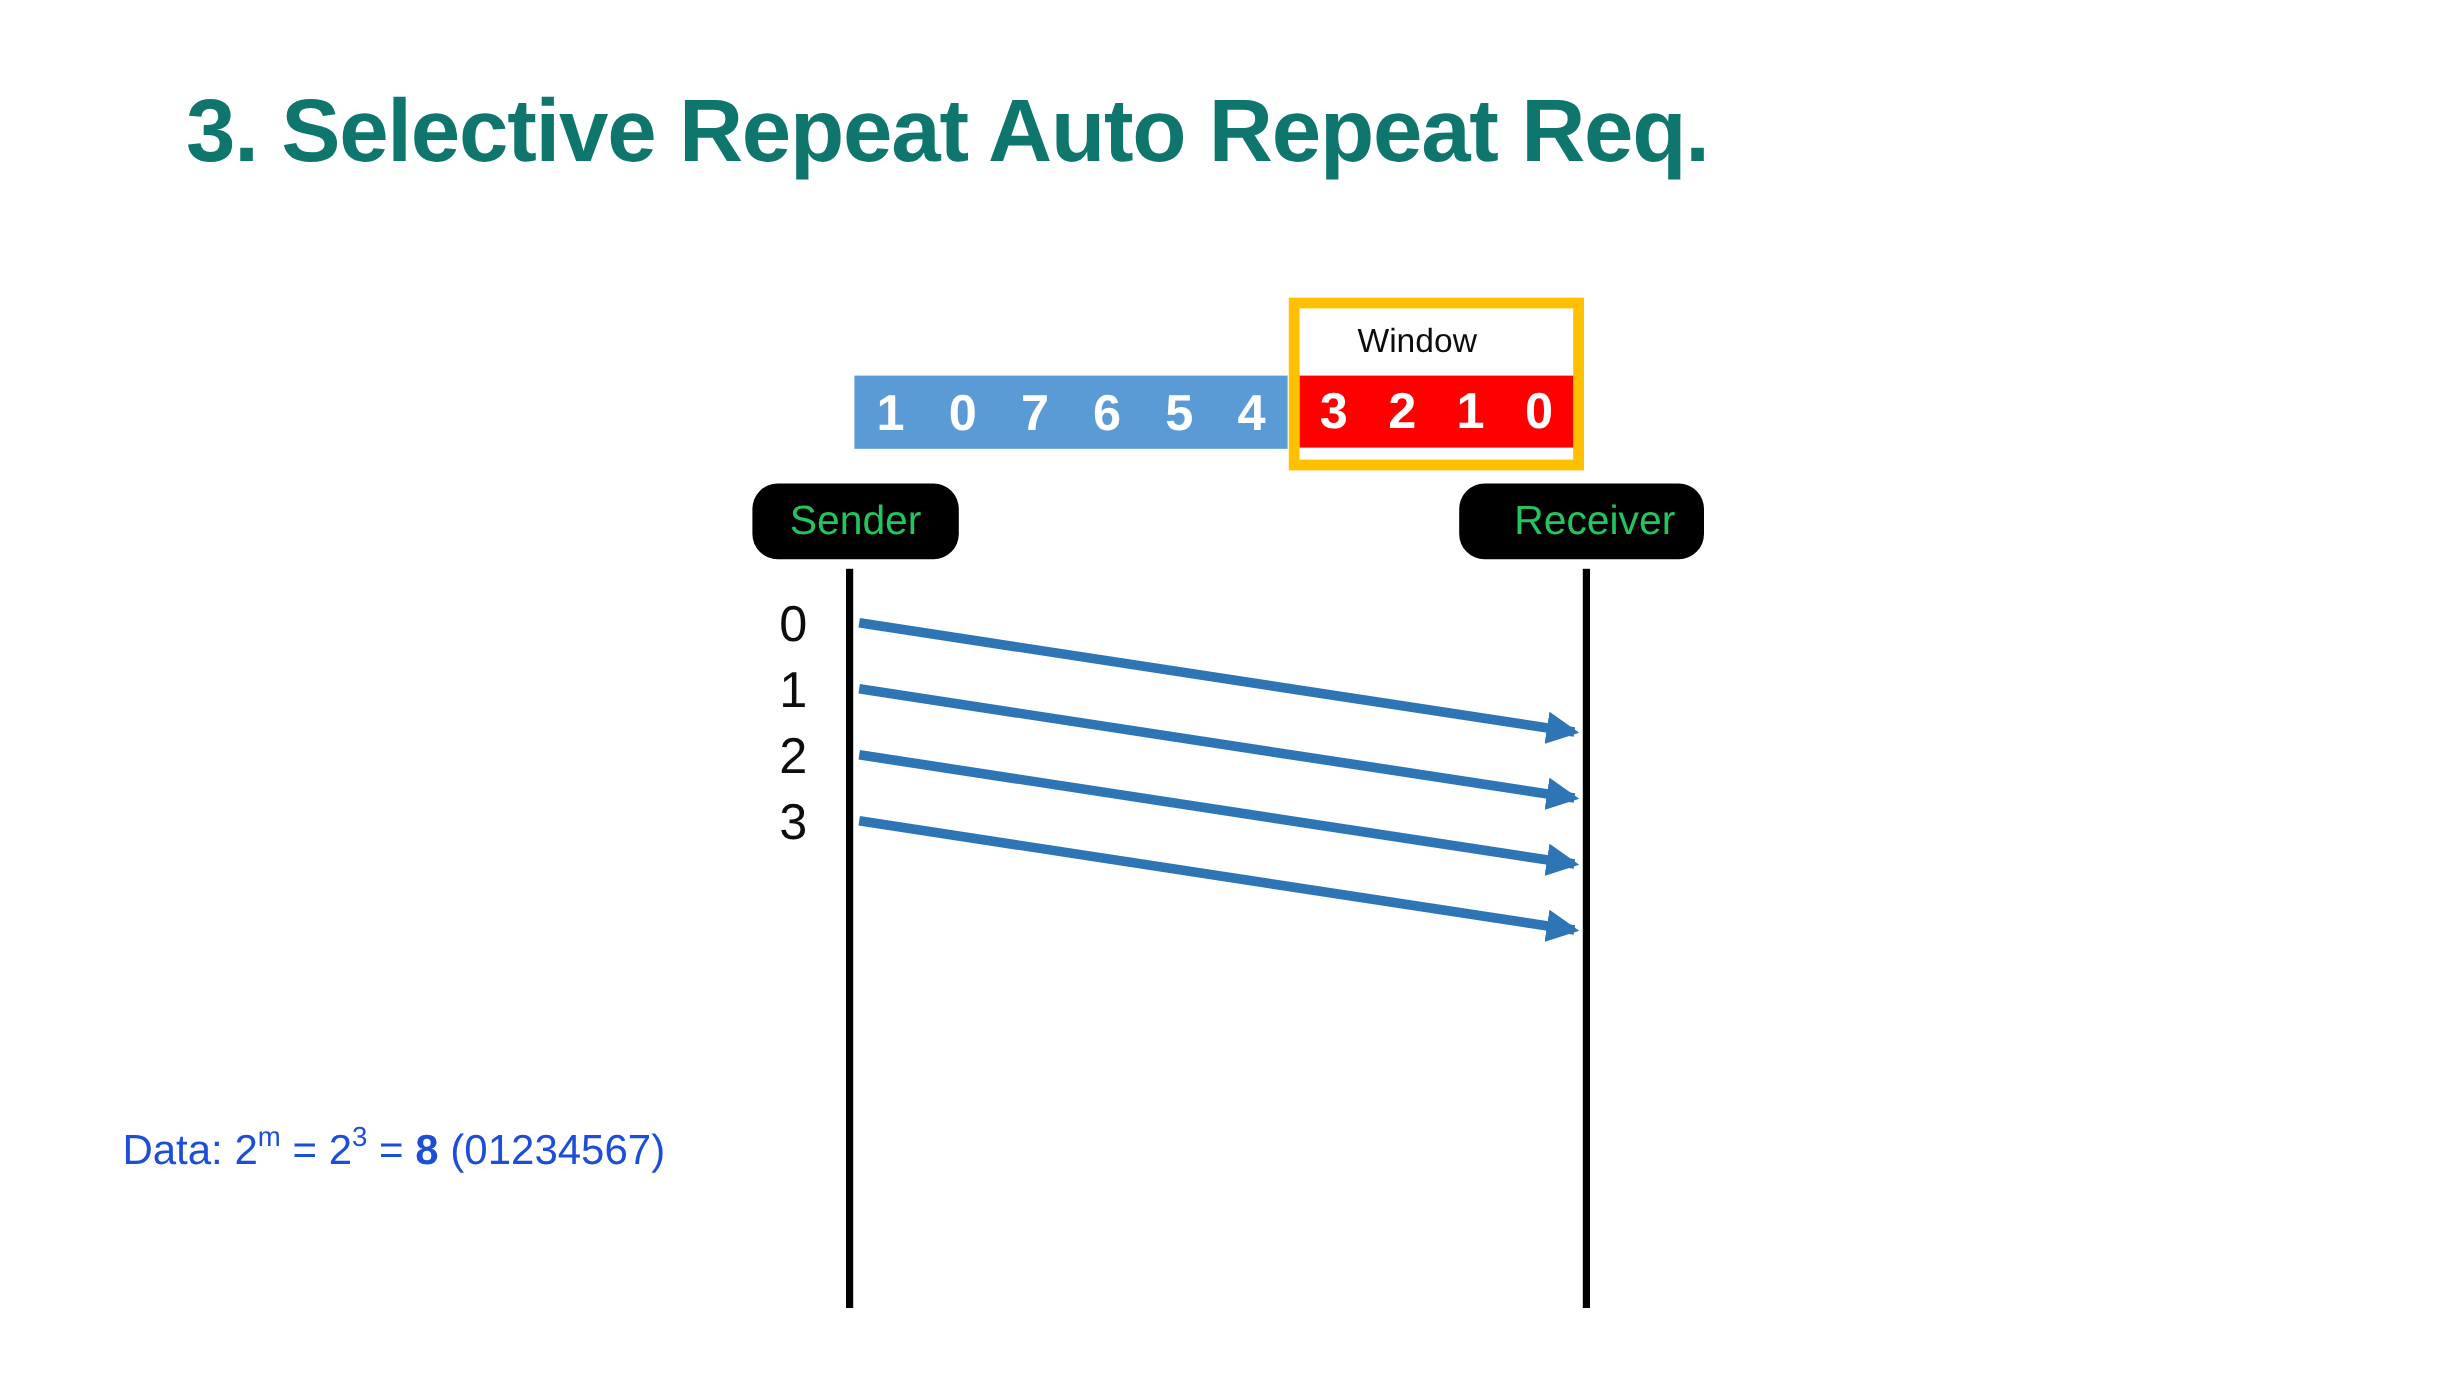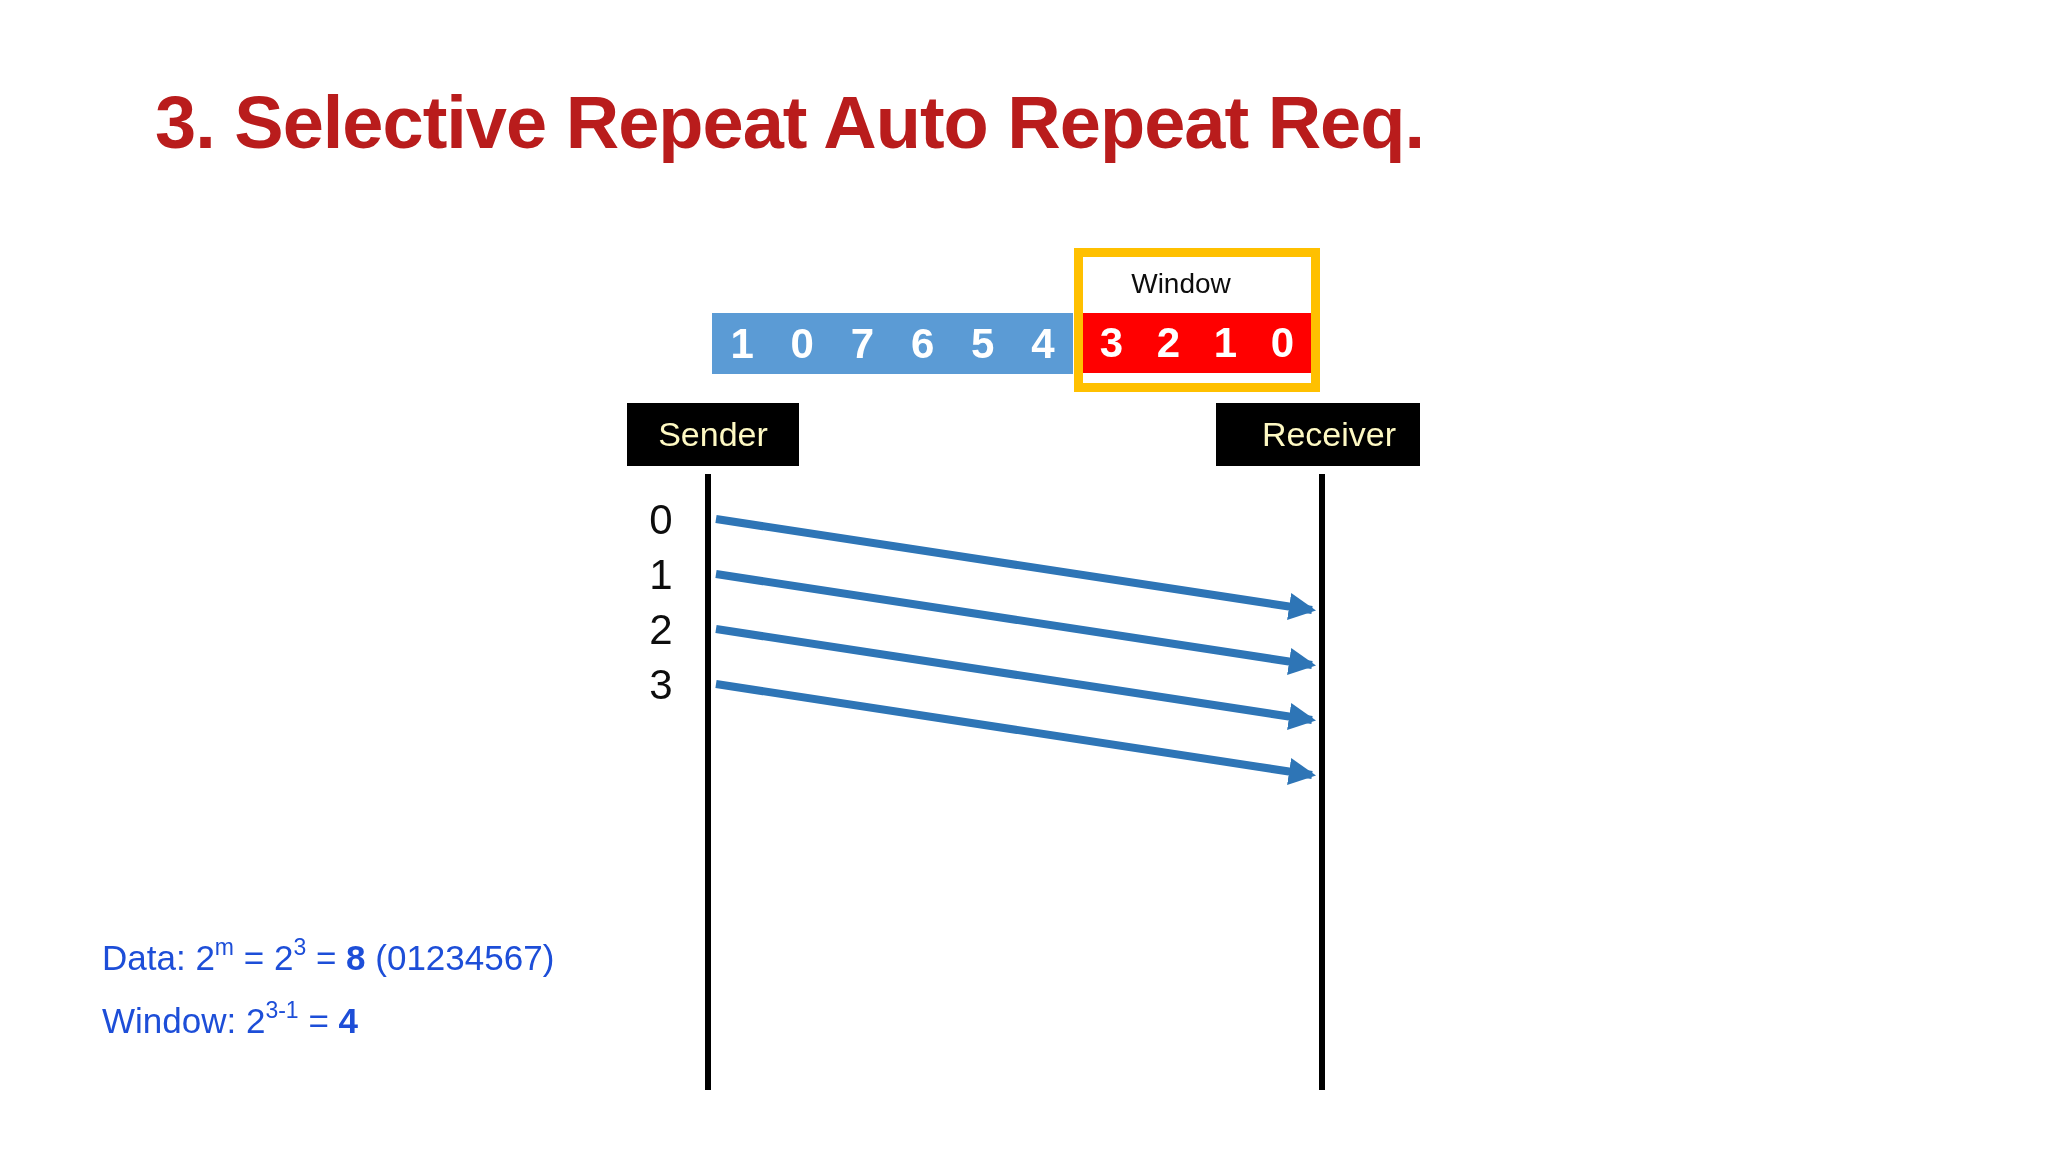--- a/index.html
+++ b/index.html
@@ -10,23 +10,22 @@
     --box-black:#000000;
     --text-dark:#111111;
   }
   *{margin:0;padding:0;box-sizing:border-box;}
   html,body{width:2048px;height:1152px;background:#ffffff;overflow:hidden;}
   body{font-family:"Liberation Sans","DejaVu Sans",sans-serif;color:var(--text-dark);}
   .slide{position:relative;width:2048px;height:1152px;background:#ffffff;}
 
   .title{
     position:absolute;left:155px;top:66px;
-    font-size:74px;font-weight:bold;letter-spacing:-1px;color:#b91c1c;
+    font-size:74px;font-weight:bold;letter-spacing:-1px;color:#0f766e;
     white-space:nowrap;
-    margin-top:14px;
   }
 
   
   .window-box{
     position:absolute;left:1074px;top:248px;width:246px;height:144px;
     border:9px solid var(--window-border);background:#ffffff;
   }
   .window-label{
     position:absolute;left:1083px;top:258px;width:196px;height:52px;
     display:flex;align-items:center;justify-content:center;
@@ -38,21 +37,21 @@
   .seq-bar .cell{
     flex:1;text-align:center;color:#ffffff;font-weight:bold;font-size:42px;line-height:1;
   }
   .seq-blue{left:712px;top:313px;width:361px;height:61px;background:var(--bar-blue);}
   .seq-red{left:1083px;top:313px;width:228px;height:60px;background:var(--window-red);}
 
   
   .role-box{
     position:absolute;top:403px;height:63px;background:var(--box-black);
     display:flex;align-items:center;justify-content:center;
-    color:#fef9c3;font-size:34px;
+    color:#22c55e;font-size:34px;border-radius:21px;
   }
   .sender-box{left:627px;width:172px;}
   .receiver-box{left:1216px;width:204px;padding-left:22px;}
 
   
   .timeline{position:absolute;top:474px;width:6px;height:616px;background:var(--box-black);}
   .timeline.sender{left:705px;}
   .timeline.receiver{left:1319px;}
 
   
@@ -127,15 +126,14 @@
       </marker>
     </defs>
     <line x1="16" y1="19" x2="612" y2="110" marker-end="url(#ah)"></line>
     <line x1="16" y1="74" x2="612" y2="165" marker-end="url(#ah)"></line>
     <line x1="16" y1="129" x2="612" y2="220" marker-end="url(#ah)"></line>
     <line x1="16" y1="184" x2="612" y2="275" marker-end="url(#ah)"></line>
   </svg>
 
   <div class="note line1"><span>Data: 2</span><sup>m</sup><span> = 2</span><sup>3</sup><span> = </span><b>8</b><span> (01234567)</span></div>
 
-  <div class="note line2"><span>Window: 2</span><sup>3-1</sup><span> = </span><b>4</b></div>
 
 </div>
 
 </body></html>

